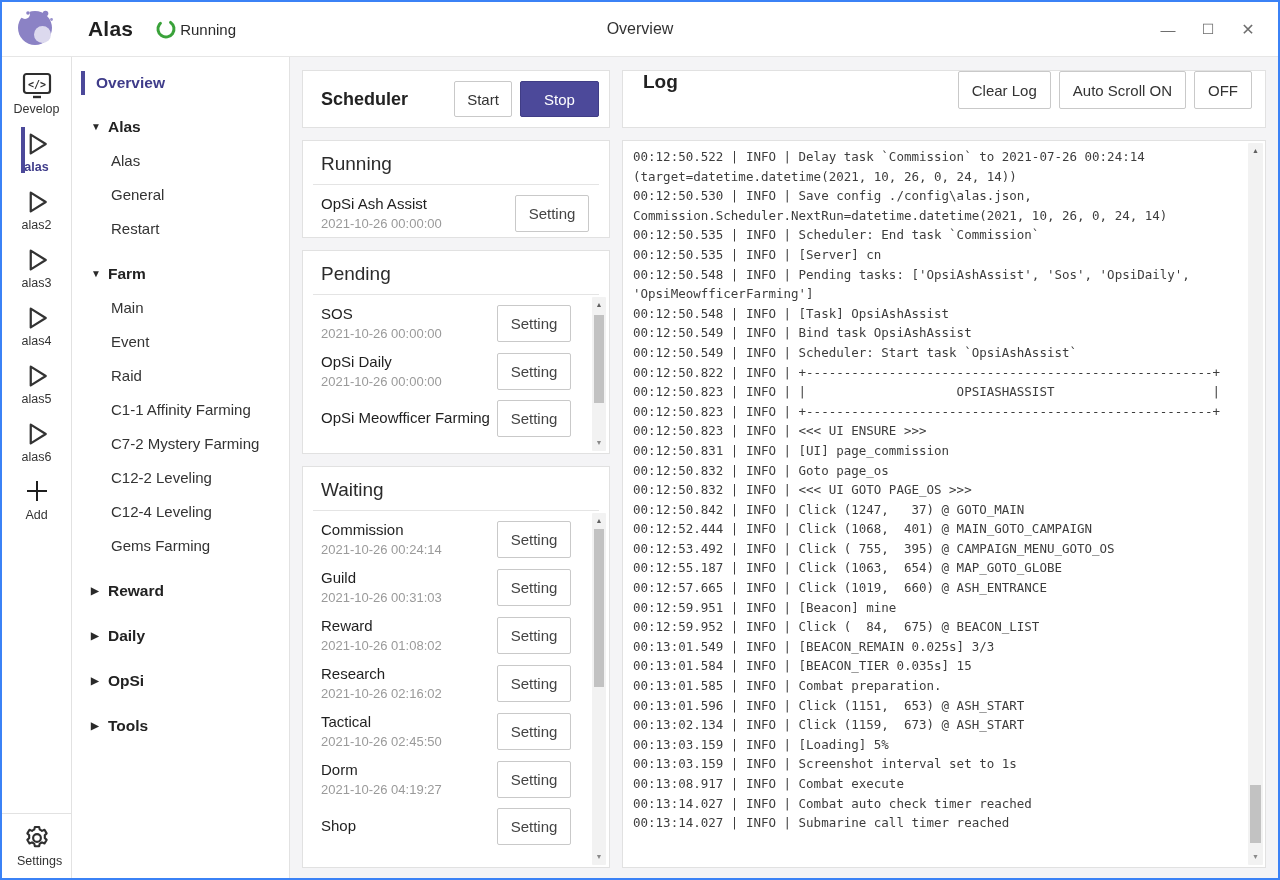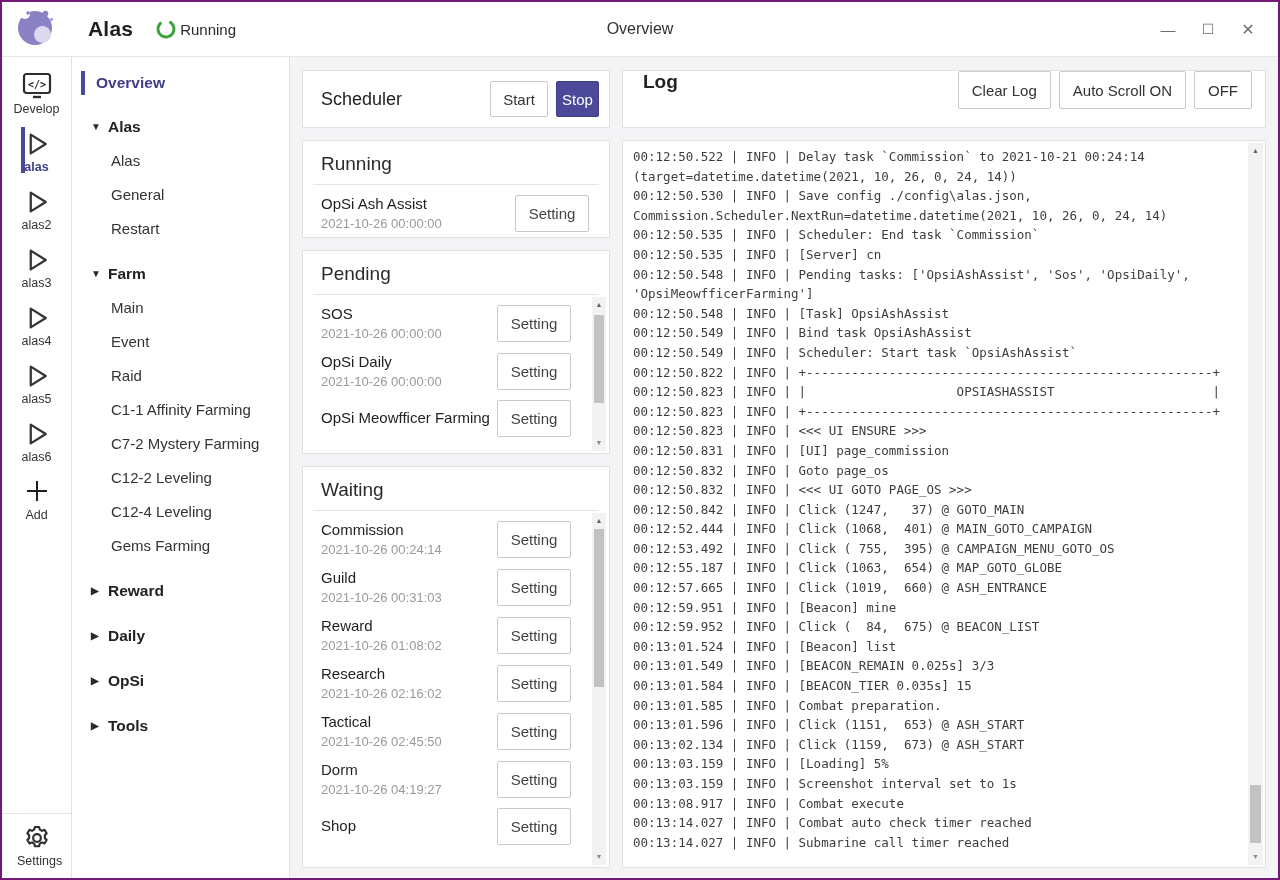--- a/index.html
+++ b/index.html
@@ -1,18 +1,18 @@
 <!DOCTYPE html>
 <html><head>
 <meta charset="utf-8">
 <style>
   * { box-sizing: border-box; margin: 0; padding: 0; }
   html,body { background:#e9e9e9; }
   body { font-family:"Liberation Sans", sans-serif; }
-  .window { width:1280px; height:880px; background:#6d28d9; border:2px solid #701a75; display:flex; flex-direction:column; overflow:hidden; }
+  .window { width:1280px; height:880px; background:#6d28d9; border:2px solid #3b82f6; display:flex; flex-direction:column; overflow:hidden; }
 
   
   .titlebar { height:55px; flex-shrink:0; background:#fff; border-bottom:1px solid #e6e6e6; display:flex; align-items:center; padding:0 14px; position:relative; }
   .brand { display:flex; align-items:center; }
   .app-title { font-size:21px; font-weight:700; color:#1f1f1f; margin-left:32px; letter-spacing:.2px; }
   .spinner { margin-left:22px; display:flex; align-items:center; }
   .status-text { font-size:15px; color:#2a2a2a; margin-left:3px; }
   .page-title { position:absolute; left:0; right:0; text-align:center; font-size:16px; color:#333; pointer-events:none; }
   .win-controls { margin-left:auto; display:flex; align-items:center; gap:8px; z-index:2; }
   .win-btn { width:32px; height:30px; display:flex; align-items:center; justify-content:center; font-size:17px; color:#6e6e6e; cursor:default; }
@@ -38,24 +38,24 @@
   .nav-group-header { height:34px; line-height:34px; margin-top:11px; padding-left:19px; font-size:15.5px; font-weight:700; color:#222; cursor:pointer; display:flex; align-items:center; }
   .nav-group-header .tri { font-size:10px; color:#2a2a2a; width:17px; }
   .nav-item { height:34px; line-height:34px; padding-left:39px; font-size:15px; color:#333; cursor:pointer; white-space:nowrap; }
 
   
   .content { flex:1; display:flex; gap:12px; padding:13px 12px 10px; background:#f4f4f6; min-width:0; }
   .card { background:#fff; border:1px solid #e1e1e1; }
 
   .col-mid { width:308px; flex-shrink:0; display:flex; flex-direction:column; gap:12px; min-height:0; }
   .scheduler-card { height:58px; flex-shrink:0; display:flex; align-items:center; padding:0 10px 0 18px; }
-  .scheduler-title { flex:1; font-size:18px; font-weight:400; color:#222; }
+  .scheduler-title { flex:1; font-size:18px; font-weight:700; color:#222; }
   .btn { background:#fff; border:1px solid #c9c9c9; color:#333; font-family:"Liberation Sans",sans-serif; font-size:15px; border-radius:2px; cursor:pointer; }
   .start-btn { width:58px; height:36px; margin-right:8px; }
-  .stop-btn { width:43px; height:36px; background:#4c499a; border-color:#403d86; color:#fff; }
+  .stop-btn { width:79px; height:36px; background:#4c499a; border-color:#403d86; color:#fff; }
 
   .task-card { display:flex; flex-direction:column; flex-shrink:0; }
   .task-card-title { font-size:19px; color:#2b2b2b; font-weight:400; padding:12px 18px 9px; }
   .divider { border-top:1px solid #e4e4e4; margin:0 10px; }
   .task-list { position:relative; overflow:hidden; padding-top:4px; }
   .task-card.pending .task-list { height:158px; }
   .task-card.waiting { flex:1; min-height:0; }
   .task-card.waiting .task-list { flex:1; }
   .task-row { display:flex; align-items:center; padding:5px 20px 5px 18px; }
   .task-list.has-scroll .task-row { padding-right:38px; }
@@ -361,21 +361,21 @@
         <div class="card log-header-card">
           <span class="log-title">Log</span>
           <div class="log-btns">
             <button class="btn">Clear Log</button>
             <button class="btn">Auto Scroll ON</button>
             <button class="btn">OFF</button>
           </div>
         </div>
         <div class="card log-body-card">
           <div class="log-lines">
-              <div class="log-line">00:12:50.522 | INFO | Delay task `Commission` to 2021-10-21 00:24:14</div>
+              <div class="log-line">00:12:50.522 | INFO | Delay task `Commission` to 2021-07-26 00:24:14</div>
               <div class="log-line">(target=datetime.datetime(2021, 10, 26, 0, 24, 14))</div>
               <div class="log-line">00:12:50.530 | INFO | Save config ./config\alas.json,</div>
               <div class="log-line">Commission.Scheduler.NextRun=datetime.datetime(2021, 10, 26, 0, 24, 14)</div>
               <div class="log-line">00:12:50.535 | INFO | Scheduler: End task `Commission`</div>
               <div class="log-line">00:12:50.535 | INFO | [Server] cn</div>
               <div class="log-line">00:12:50.548 | INFO | Pending tasks: ['OpsiAshAssist', 'Sos', 'OpsiDaily',</div>
               <div class="log-line">'OpsiMeowfficerFarming']</div>
               <div class="log-line">00:12:50.548 | INFO | [Task] OpsiAshAssist</div>
               <div class="log-line">00:12:50.549 | INFO | Bind task OpsiAshAssist</div>
               <div class="log-line">00:12:50.549 | INFO | Scheduler: Start task `OpsiAshAssist`</div>
@@ -386,21 +386,20 @@
               <div class="log-line">00:12:50.831 | INFO | [UI] page_commission</div>
               <div class="log-line">00:12:50.832 | INFO | Goto page_os</div>
               <div class="log-line">00:12:50.832 | INFO | &lt;&lt;&lt; UI GOTO PAGE_OS &gt;&gt;&gt;</div>
               <div class="log-line">00:12:50.842 | INFO | Click (1247,   37) @ GOTO_MAIN</div>
               <div class="log-line">00:12:52.444 | INFO | Click (1068,  401) @ MAIN_GOTO_CAMPAIGN</div>
               <div class="log-line">00:12:53.492 | INFO | Click ( 755,  395) @ CAMPAIGN_MENU_GOTO_OS</div>
               <div class="log-line">00:12:55.187 | INFO | Click (1063,  654) @ MAP_GOTO_GLOBE</div>
               <div class="log-line">00:12:57.665 | INFO | Click (1019,  660) @ ASH_ENTRANCE</div>
               <div class="log-line">00:12:59.951 | INFO | [Beacon] mine</div>
               <div class="log-line">00:12:59.952 | INFO | Click (  84,  675) @ BEACON_LIST</div>
-              <div class="log-line">00:13:01.524 | INFO | [Beacon] list</div>
               <div class="log-line">00:13:01.549 | INFO | [BEACON_REMAIN 0.025s] 3/3</div>
               <div class="log-line">00:13:01.584 | INFO | [BEACON_TIER 0.035s] 15</div>
               <div class="log-line">00:13:01.585 | INFO | Combat preparation.</div>
               <div class="log-line">00:13:01.596 | INFO | Click (1151,  653) @ ASH_START</div>
               <div class="log-line">00:13:02.134 | INFO | Click (1159,  673) @ ASH_START</div>
               <div class="log-line">00:13:03.159 | INFO | [Loading] 5%</div>
               <div class="log-line">00:13:03.159 | INFO | Screenshot interval set to 1s</div>
               <div class="log-line">00:13:08.917 | INFO | Combat execute</div>
               <div class="log-line">00:13:14.027 | INFO | Combat auto check timer reached</div>
               <div class="log-line">00:13:14.027 | INFO | Submarine call timer reached</div>

